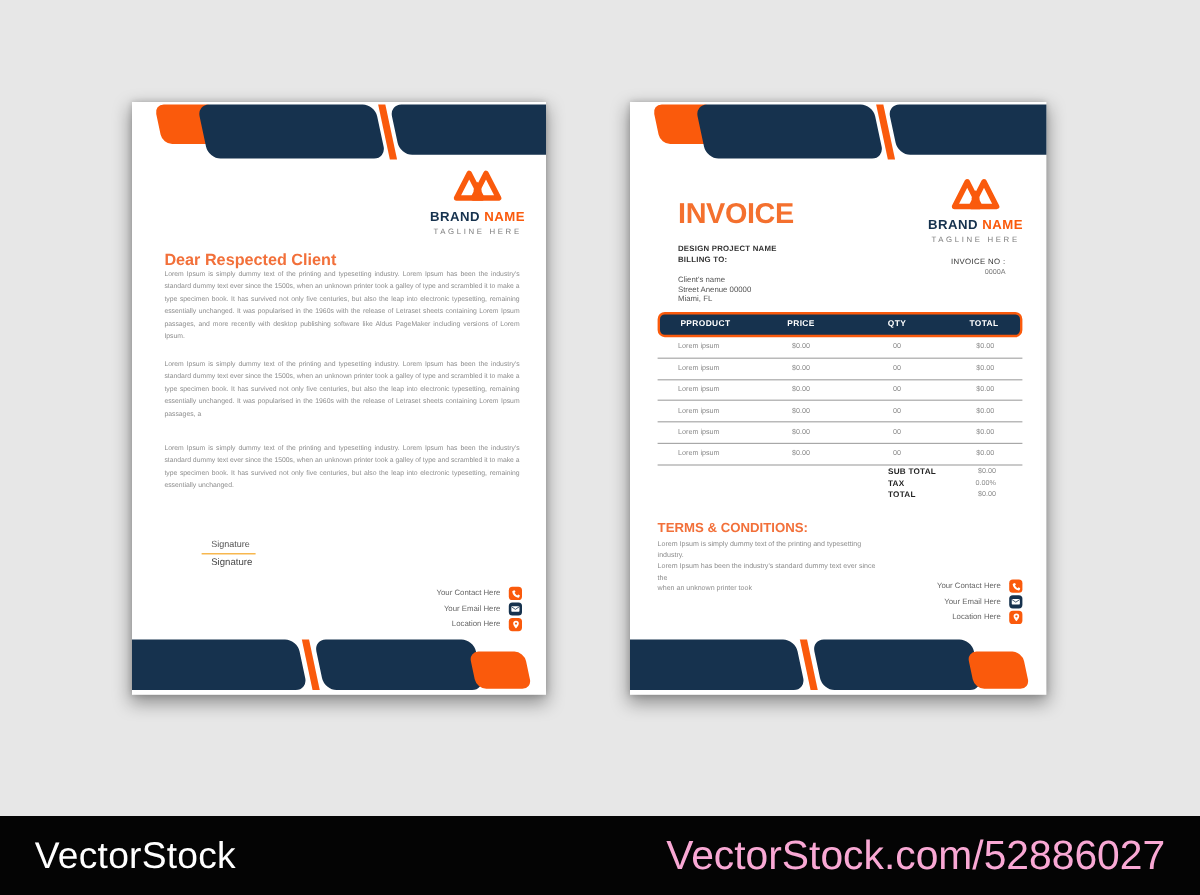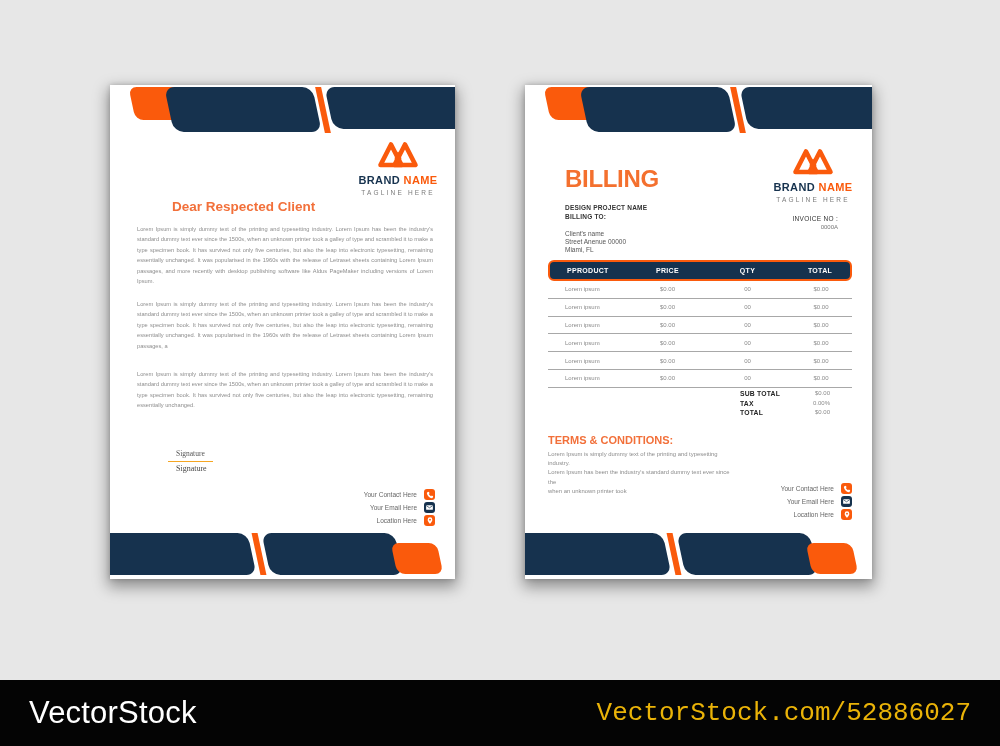--- a/index.html
+++ b/index.html
@@ -28,24 +28,24 @@
 
   
   .logo-block{position:absolute;width:120px;text-align:center;}
   .letterhead .logo-block{left:228px;top:53px;}
   .invoice .logo-block{left:228px;top:60px;}
   .brand-line{font-size:11px;font-weight:bold;color:#16324e;letter-spacing:0.4px;margin-top:2px;}
   .brand-line .orange{color:#fa5a0c;}
   .tagline{font-size:6.5px;color:#7b7b7b;letter-spacing:2.2px;margin-top:3px;}
 
   
-  .lh-heading{position:absolute;left:27px;top:114px;font-size:13.5px;font-weight:bold;color:#f2703a;margin-left:35px;}
+  .lh-heading{position:absolute;left:27px;top:124px;font-size:13.5px;font-weight:bold;color:#f2703a;}
   .lh-para{position:absolute;left:27px;width:296px;font-size:5.7px;line-height:10.4px;color:#8d8d8d;text-align:justify;margin:0;}
   .lh-p1{top:139px;} .lh-p2{top:214px;} .lh-p3{top:284px;}
-  .sig{position:absolute;left:58px;top:364px;font-family:Liberation Serif, serif;}
+  .sig{position:absolute;left:58px;top:364px;}
   .sig-top{font-size:7.5px;color:#555;margin-left:8px;}
   .sig-line{width:45px;border-top:1.5px solid #f5a623;margin:2.5px 0;}
   .sig-bottom{font-size:8px;color:#474747;margin-left:8px;}
 
   
   .contact{position:absolute;right:20px;}
   .letterhead .contact{top:404px;}
   .invoice .contact{top:398px;}
   .contact-row{display:flex;align-items:center;justify-content:flex-end;margin-bottom:2px;}
   .contact-label{font-size:6.5px;color:#666;margin-right:7px;}
@@ -75,21 +75,21 @@
   .totals-label{font-size:6.8px;font-weight:bold;color:#242424;letter-spacing:0.2px;}
   .totals-value{font-size:6px;color:#8a8a8a;}
 
   .terms-h{position:absolute;left:23px;top:349px;font-size:11px;font-weight:bold;color:#f2703a;}
   .terms-p{position:absolute;left:23px;top:365px;width:185px;font-size:5.9px;line-height:9.2px;color:#8d8d8d;}
 
   
   .wm-bar{position:absolute;left:0;top:680px;width:1000px;height:66px;background:#040404;
     display:flex;align-items:center;justify-content:space-between;box-sizing:border-box;padding:0 29px;}
   .wm-brand{color:#fff;font-size:31px;letter-spacing:0.2px;}
-  .wm-url{color:#eab308;font-size:26px;font-family:Liberation Mono, monospace;}
+  .wm-url{color:#f9a8d4;font-size:34px;}
 </style>
 </head>
 <body>
 
 <div class="page letterhead">
   <div class="deco hdr-orange"></div>
   <div class="deco hdr-navy1"></div>
   <div class="deco hdr-slash"></div>
   <div class="deco hdr-navy2"></div>
 
@@ -162,21 +162,21 @@
       <g fill="none" stroke="#fa5a0c" stroke-width="4.6" stroke-linejoin="round">
         <path d="M3.5 27 L14 6.5 L24.5 27 Z"></path>
         <path d="M17.5 27 L28 6.5 L38.5 27 Z"></path>
       </g>
       <path d="M21 13.5 c2.2 3 3.3 5.1 3.3 7 a3.3 3.3 0 0 1 -6.6 0 c0 -1.9 1.1 -4 3.3 -7 z" fill="#fa5a0c"></path>
     </svg>
     <div class="brand-line"><span>BRAND</span> <span class="orange">NAME</span></div>
     <div class="tagline">TAGLINE HERE</div>
   </div>
 
-  <div class="inv-title">BILLING</div>
+  <div class="inv-title">INVOICE</div>
   <div class="inv-project">DESIGN PROJECT NAME</div>
   <div class="inv-billing">BILLING TO:</div>
   <div class="inv-client">
     <div>Client's name</div>
     <div>Street Anenue 00000</div>
     <div>Miami, FL</div>
   </div>
   <div class="inv-no">
     <div class="inv-no-label">INVOICE  NO :</div>
     <div class="inv-no-value">0000A</div>

